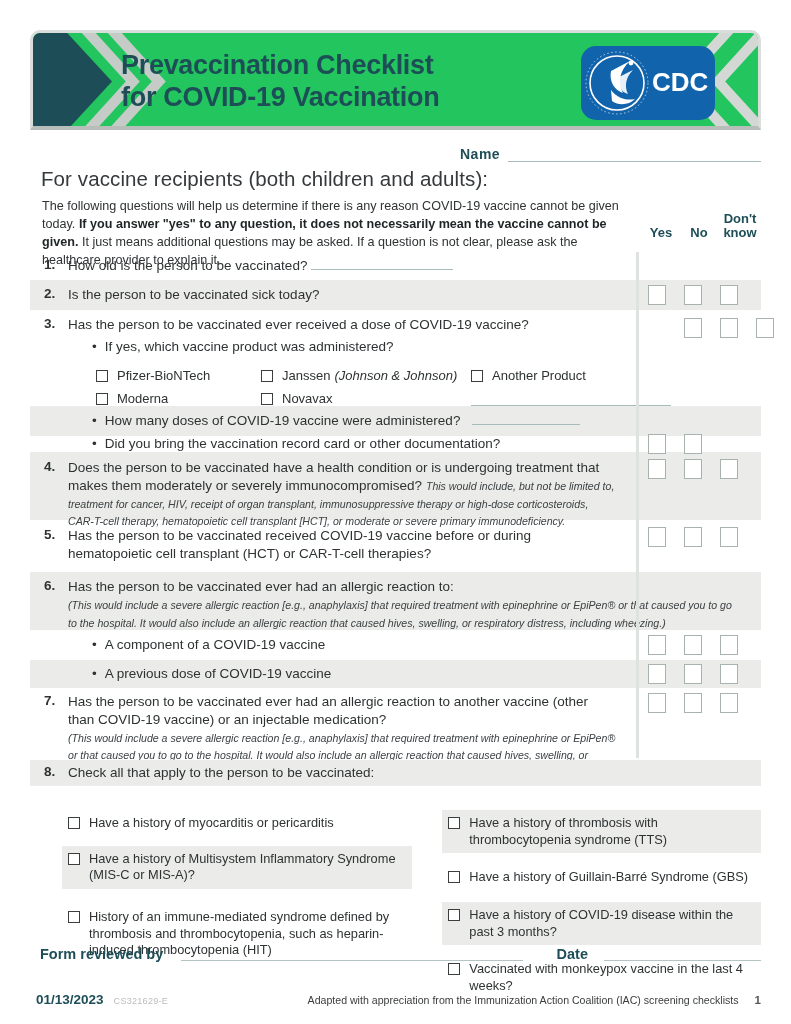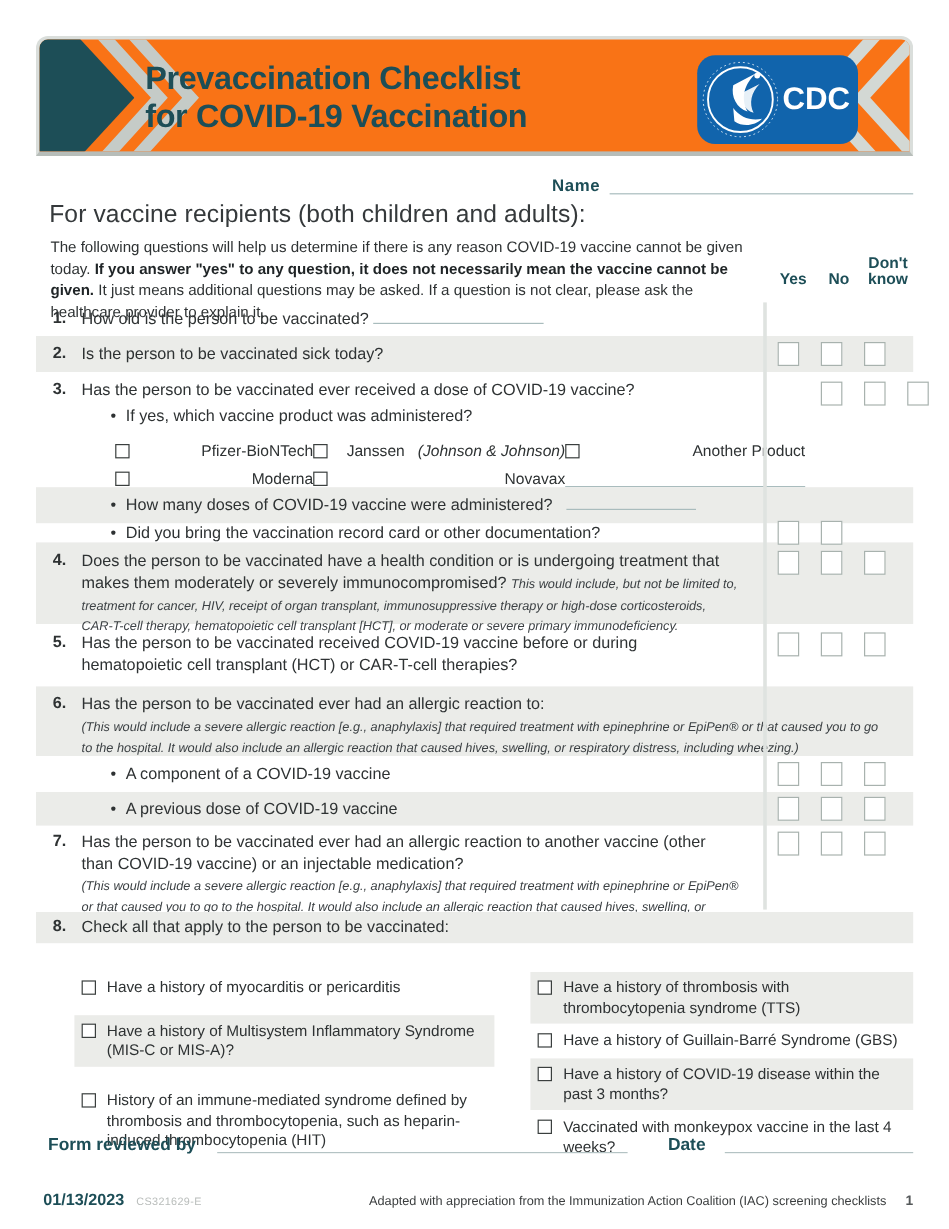--- a/index.html
+++ b/index.html
@@ -1,21 +1,21 @@
 <!DOCTYPE html>
 <html><head>
 <meta charset="utf-8">
 <style>
   * { margin:0; padding:0; box-sizing:border-box; }
   html,body { background:#fff; }
   body { font-family:"Liberation Sans", sans-serif; color:#2e3233; }
   .page { position:relative; width:791px; height:1024px; background:#fff; overflow:hidden; }
 
   
-  .band { position:absolute; left:30px; top:30px; width:731px; height:100px; background:#f97316;
+  .band { position:absolute; left:30px; top:30px; width:731px; height:100px; background:#22c55e;
           border:3px solid #dadedb; border-bottom:4px solid #b7bdb9; border-radius:10px 10px 0 0; overflow:hidden; }
   .chev-dark { position:absolute; left:-3px; top:-3px; height:103px; width:82px; background:#1d4e57;
                clip-path:polygon(0 0, 42% 0, 100% 50%, 42% 100%, 0 100%); z-index:3; }
   .chev-gray { position:absolute; top:-3px; height:103px; width:78px; background:#c5cbc7;
                clip-path:polygon(0 0, 18% 0, 78% 50%, 18% 100%, 0 100%, 60% 50%); }
   .chev-g1 { left:46px; z-index:2; }
   .chev-g2 { left:72px; z-index:1; }
   .chev-right { position:absolute; top:-3px; height:103px; width:78px; background:#d3d8d4;
                 clip-path:polygon(100% 0, 82% 0, 22% 50%, 82% 100%, 100% 100%, 40% 50%); }
   .chev-r1 { right:22px; }
@@ -69,31 +69,31 @@
   .r-q4 { height:68px; padding-top:7px; }
   .r-q5 { height:52px; padding-top:7px; }
   .r-q6 { height:58px; padding-top:6px; }
   .r-b6a { height:30px; align-items:center; }
   .r-b6b { height:28px; align-items:center; }
   .r-q7 { height:56px; padding-top:5px; }
   .cbs.pt { padding-top:8px; }
 
   
   .products { margin-left:52px; margin-top:5px; display:grid; grid-template-columns:165px 210px 200px; row-gap:8px; font-size:13px; }
-  .pcell { display:flex; align-items:center;justify-content:space-between; }
+  .pcell { display:flex; align-items:center; }
   .cb-sm { width:12px; height:12px; border:1.6px solid #3a3f3e; background:#fff; margin-right:9px; flex:none; }
   .pnote { font-style:italic; margin-left:4px; }
   .pline { align-self:flex-end; }
 
   
   .r-q8t { height:26px; align-items:center; margin-top:16px; }
   .q8-items { display:flex; margin-top:24px; padding-left:32px; }
   .q8-col { display:flex; flex-direction:column; }
   .q8-col-left { width:366px; margin-right:30px; gap:9px; }
-  .q8-col-right { width:333px; gap:1px; }
+  .q8-col-right { width:333px; gap:11px; }
   .q8-item { display:flex; font-size:12.8px; line-height:1.3; padding:5px 6px 5px 6px; }
   .q8-item .cb-sm { margin-top:2px; }
   .q8-item.gray { background:#ebece9; }
 
   
   .reviewed-row { position:absolute; left:40px; top:946px; width:721px; display:flex; align-items:flex-end; }
   .rv-label { font-size:14.5px; font-weight:bold; color:#1d4e57; flex:none; }
   .rv-line { flex:1; border-bottom:1.5px solid #b4c3c4; height:14px; margin:0 0 1px 18px; }
   .date-label { font-size:14.5px; font-weight:bold; color:#1d4e57; flex:none; margin-left:34px; }
   .date-line { width:157px; border-bottom:1.5px solid #b4c3c4; height:14px; margin:0 0 1px 16px; flex:none; }

